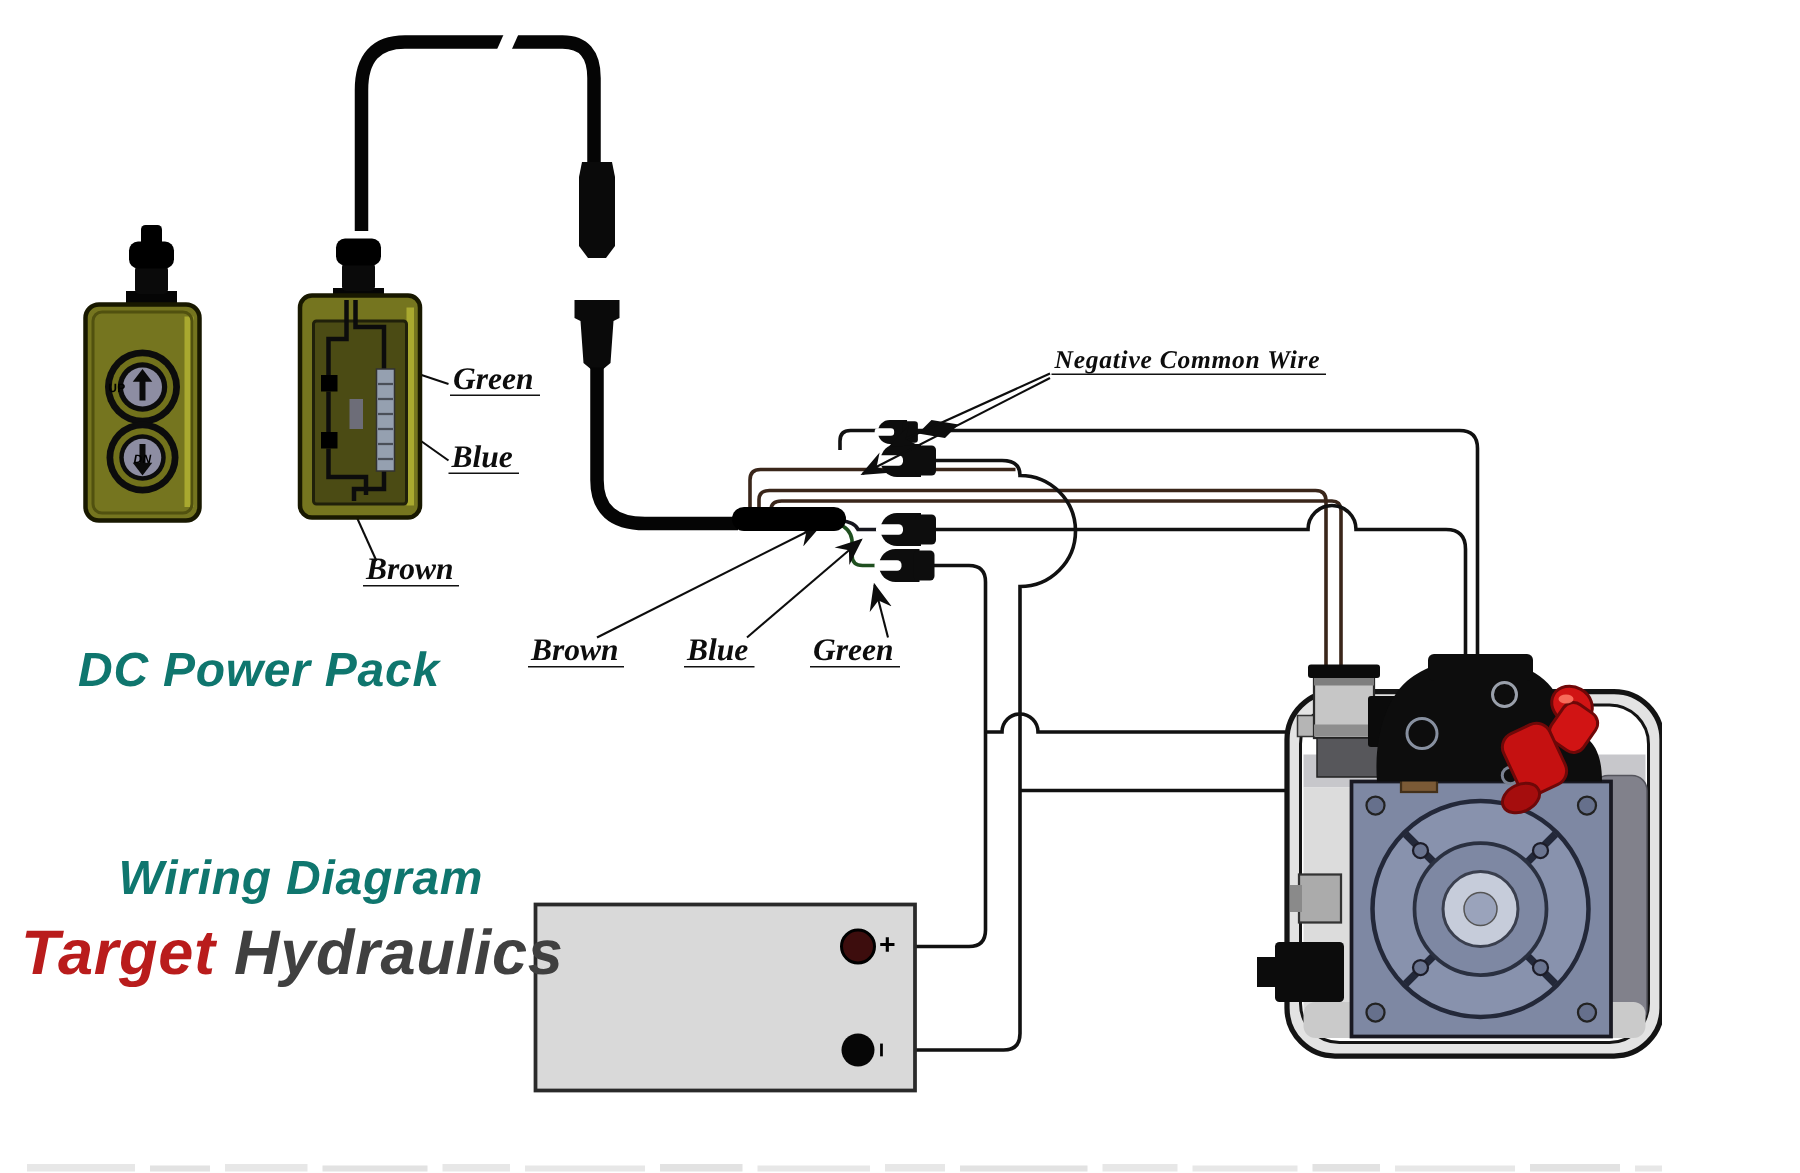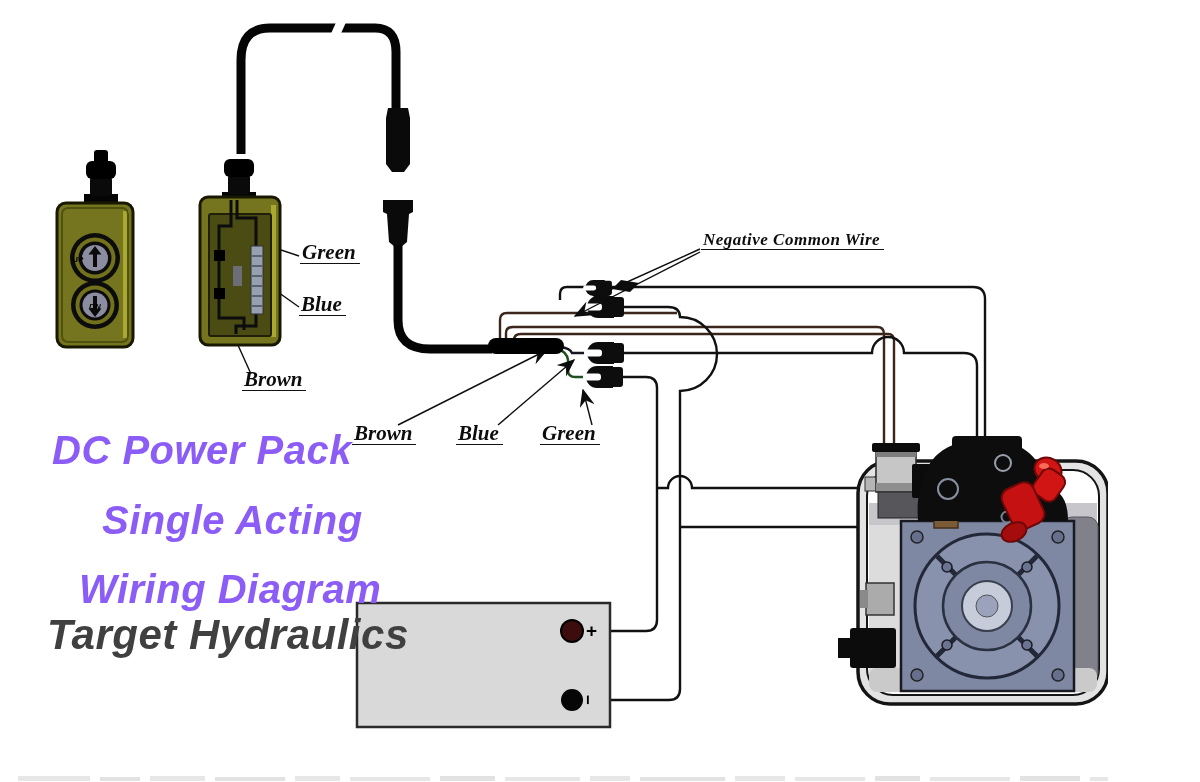--- a/index.html
+++ b/index.html
@@ -5,24 +5,24 @@
   html,body{margin:0;padding:0;background:#fff;}
   #canvas{position:relative;width:1108px;height:782px;background:#ffffff;overflow:hidden;
           font-family:"Liberation Sans",sans-serif;}
   #canvas svg{position:absolute;left:0;top:0;}
   .lbl{position:absolute;z-index:5;white-space:nowrap;color:#0d0d0d;}
   .cad{font-family:"Liberation Serif",serif;font-style:italic;font-weight:600;
        border-bottom:1.6px solid #111;padding:0 4px 0 2px;line-height:1.05;}
   .cad-big{font-size:21px;}
   .cad-sm{font-size:17px;letter-spacing:.5px;}
   .title{font-family:"Liberation Sans",sans-serif;font-style:italic;font-weight:600;
-         font-size:40px;color:#8b5cf6;letter-spacing:.5px;}
+         font-size:32px;color:#0f766e;letter-spacing:.5px;}
   .brand{font-family:"Liberation Sans",sans-serif;font-style:italic;font-weight:600;
          font-size:42px;letter-spacing:.5px;}
-  .brand .b1{color:#404040;margin-left:33px;}
+  .brand .b1{color:#b91c1c;}
   .brand .b2{color:#404040;}
   .term{position:absolute;z-index:6;font-weight:700;color:#000;}
   .btn-txt{position:absolute;z-index:6;font-size:8px;font-weight:700;color:#000;
            transform:translate(-50%,-50%);letter-spacing:.3px;}
 </style>
 </head>
 <body>
 
 <div id="canvas">
 
@@ -246,21 +246,20 @@
 
 <div class="lbl cad cad-big" style="left:300px;top:241px;">Green</div>
 <div class="lbl cad cad-big" style="left:299px;top:293px;">Blue</div>
 <div class="lbl cad cad-big" style="left:242px;top:368px;">Brown</div>
 
 <div class="lbl cad cad-big" style="left:352px;top:422px;">Brown</div>
 <div class="lbl cad cad-big" style="left:456px;top:422px;">Blue</div>
 <div class="lbl cad cad-big" style="left:540px;top:422px;">Green</div>
 
 <div class="lbl title" style="left:52px;top:428px;">DC Power Pack</div>
-<div class="lbl title" style="left:102px;top:498px;">Single Acting</div>
 <div class="lbl title" style="left:58px;top:567px;margin-left:21px;">Wiring Diagram</div>
 <div class="lbl brand" style="left:14px;top:611px;">
   <span class="b1">Target</span>
   <span class="b2">Hydraulics</span>
 </div>
 
 <div class="term" style="left:586px;top:620px;font-size:19px;">+</div>
 <div class="term" style="left:582px;top:690px;font-size:17px;transform:rotate(90deg);">−</div>
 
 <div class="btn-txt" style="left:78px;top:259px;">UP</div>

